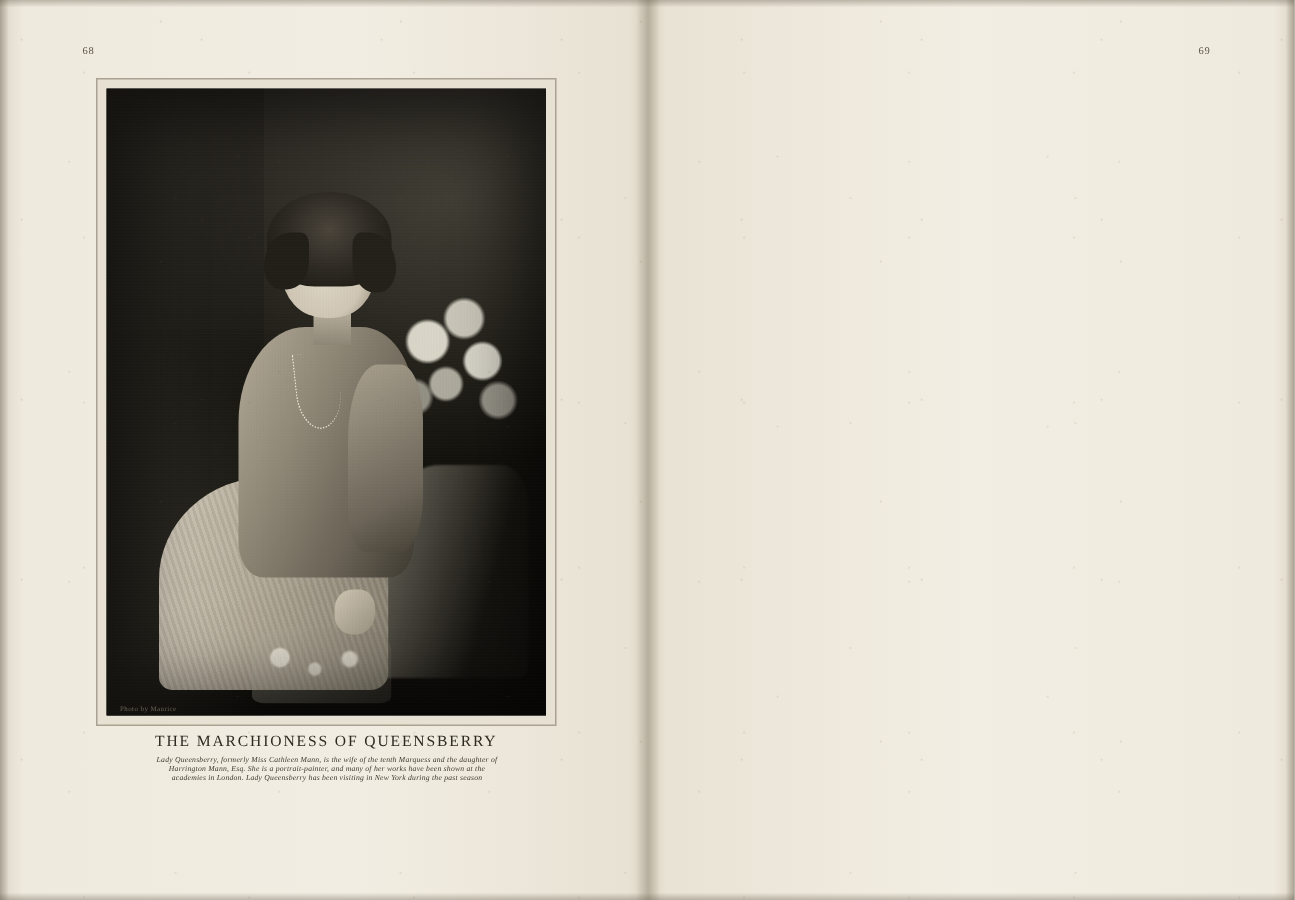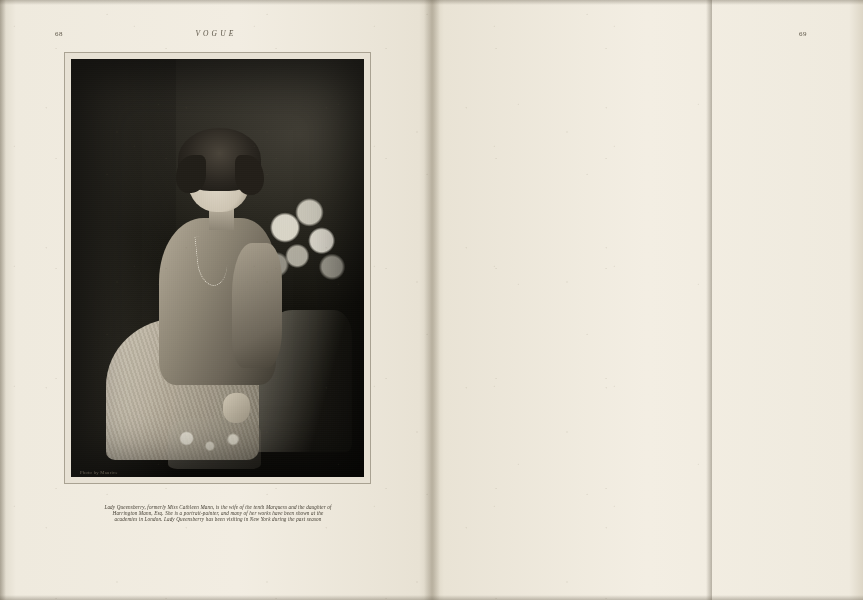--- a/index.html
+++ b/index.html
@@ -1,21 +1,21 @@
 <!DOCTYPE html>
 <html><head>
 <meta charset="utf-8">
 <style>
   html,body{margin:0;padding:0;}
   body{
     width:863px;height:600px;overflow:hidden;
     background:#b9b2a4;
     font-family:"Liberation Serif", serif;
   }
-  .spread{position:relative;width:712px;height:600px;background:#c3bcae;text-decoration:underline;}
+  .spread{position:relative;width:863px;height:600px;background:#c3bcae;text-decoration:underline;}
 
   
   .page{position:absolute;top:0;height:600px;background:#efeade;}
   .page.left{left:0;width:432px;
     background:linear-gradient(to right,#ddd7c8 0px,#efeade 16px,#f2ede2 55%,#e8e2d4 97%,#d7d0c0 100%);}
   .page.right{left:431px;width:432px;
     background:linear-gradient(to left,#ddd6c6 0px,#efeade 14px,#f3eee3 50%,#e9e3d5 97%,#d6cfbe 100%);}
   .gutter{position:absolute;left:424px;top:0;width:16px;height:600px;
     background:linear-gradient(to right,rgba(120,110,92,.00),rgba(120,110,92,.30) 45%,rgba(120,110,92,.32) 55%,rgba(120,110,92,.00));
     pointer-events:none;}
@@ -122,21 +122,20 @@
     background-size:120px 120px,160px 160px,140px 140px,180px 180px,110px 110px,150px 150px;}
 </style>
 </head>
 <body>
 
 <div class="spread">
 
   <div class="page left">
 
     <div class="folio folio-left">68</div>
-    <div class="vogue-head">VOGUE</div>
 
     <div class="plate">
       <div class="photo">
         <div class="ph-bg"></div>
         <div class="ph-wall"></div>
         <div class="ph-flowers"></div>
         <div class="ph-chair"></div>
         <div class="ph-skirt"></div>
         <div class="ph-body"></div>
         <div class="ph-sleeve"></div>
@@ -149,20 +148,21 @@
         <div class="ph-lap"></div>
         <div class="ph-hand"></div>
         <div class="ph-grain"></div>
         <div class="ph-vig"></div>
       </div>
     </div>
     <div class="plate-rule"></div>
 
     <div class="photo-credit">Photo by Maurice</div>
 
+    <div class="cap-title">THE MARCHIONESS OF QUEENSBERRY</div>
     <div class="cap-body">Lady Queensberry, formerly Miss Cathleen Mann, is the wife of the tenth Marquess and the daughter of Harrington Mann, Esq. She is a portrait-painter, and many of her works have been shown at the academies in London. Lady Queensberry has been visiting in New York during the past season</div>
   </div>
 
   <div class="page right">
 
     <div class="folio folio-right">69</div>
 
   </div>
 
   <div class="gutter"></div>

